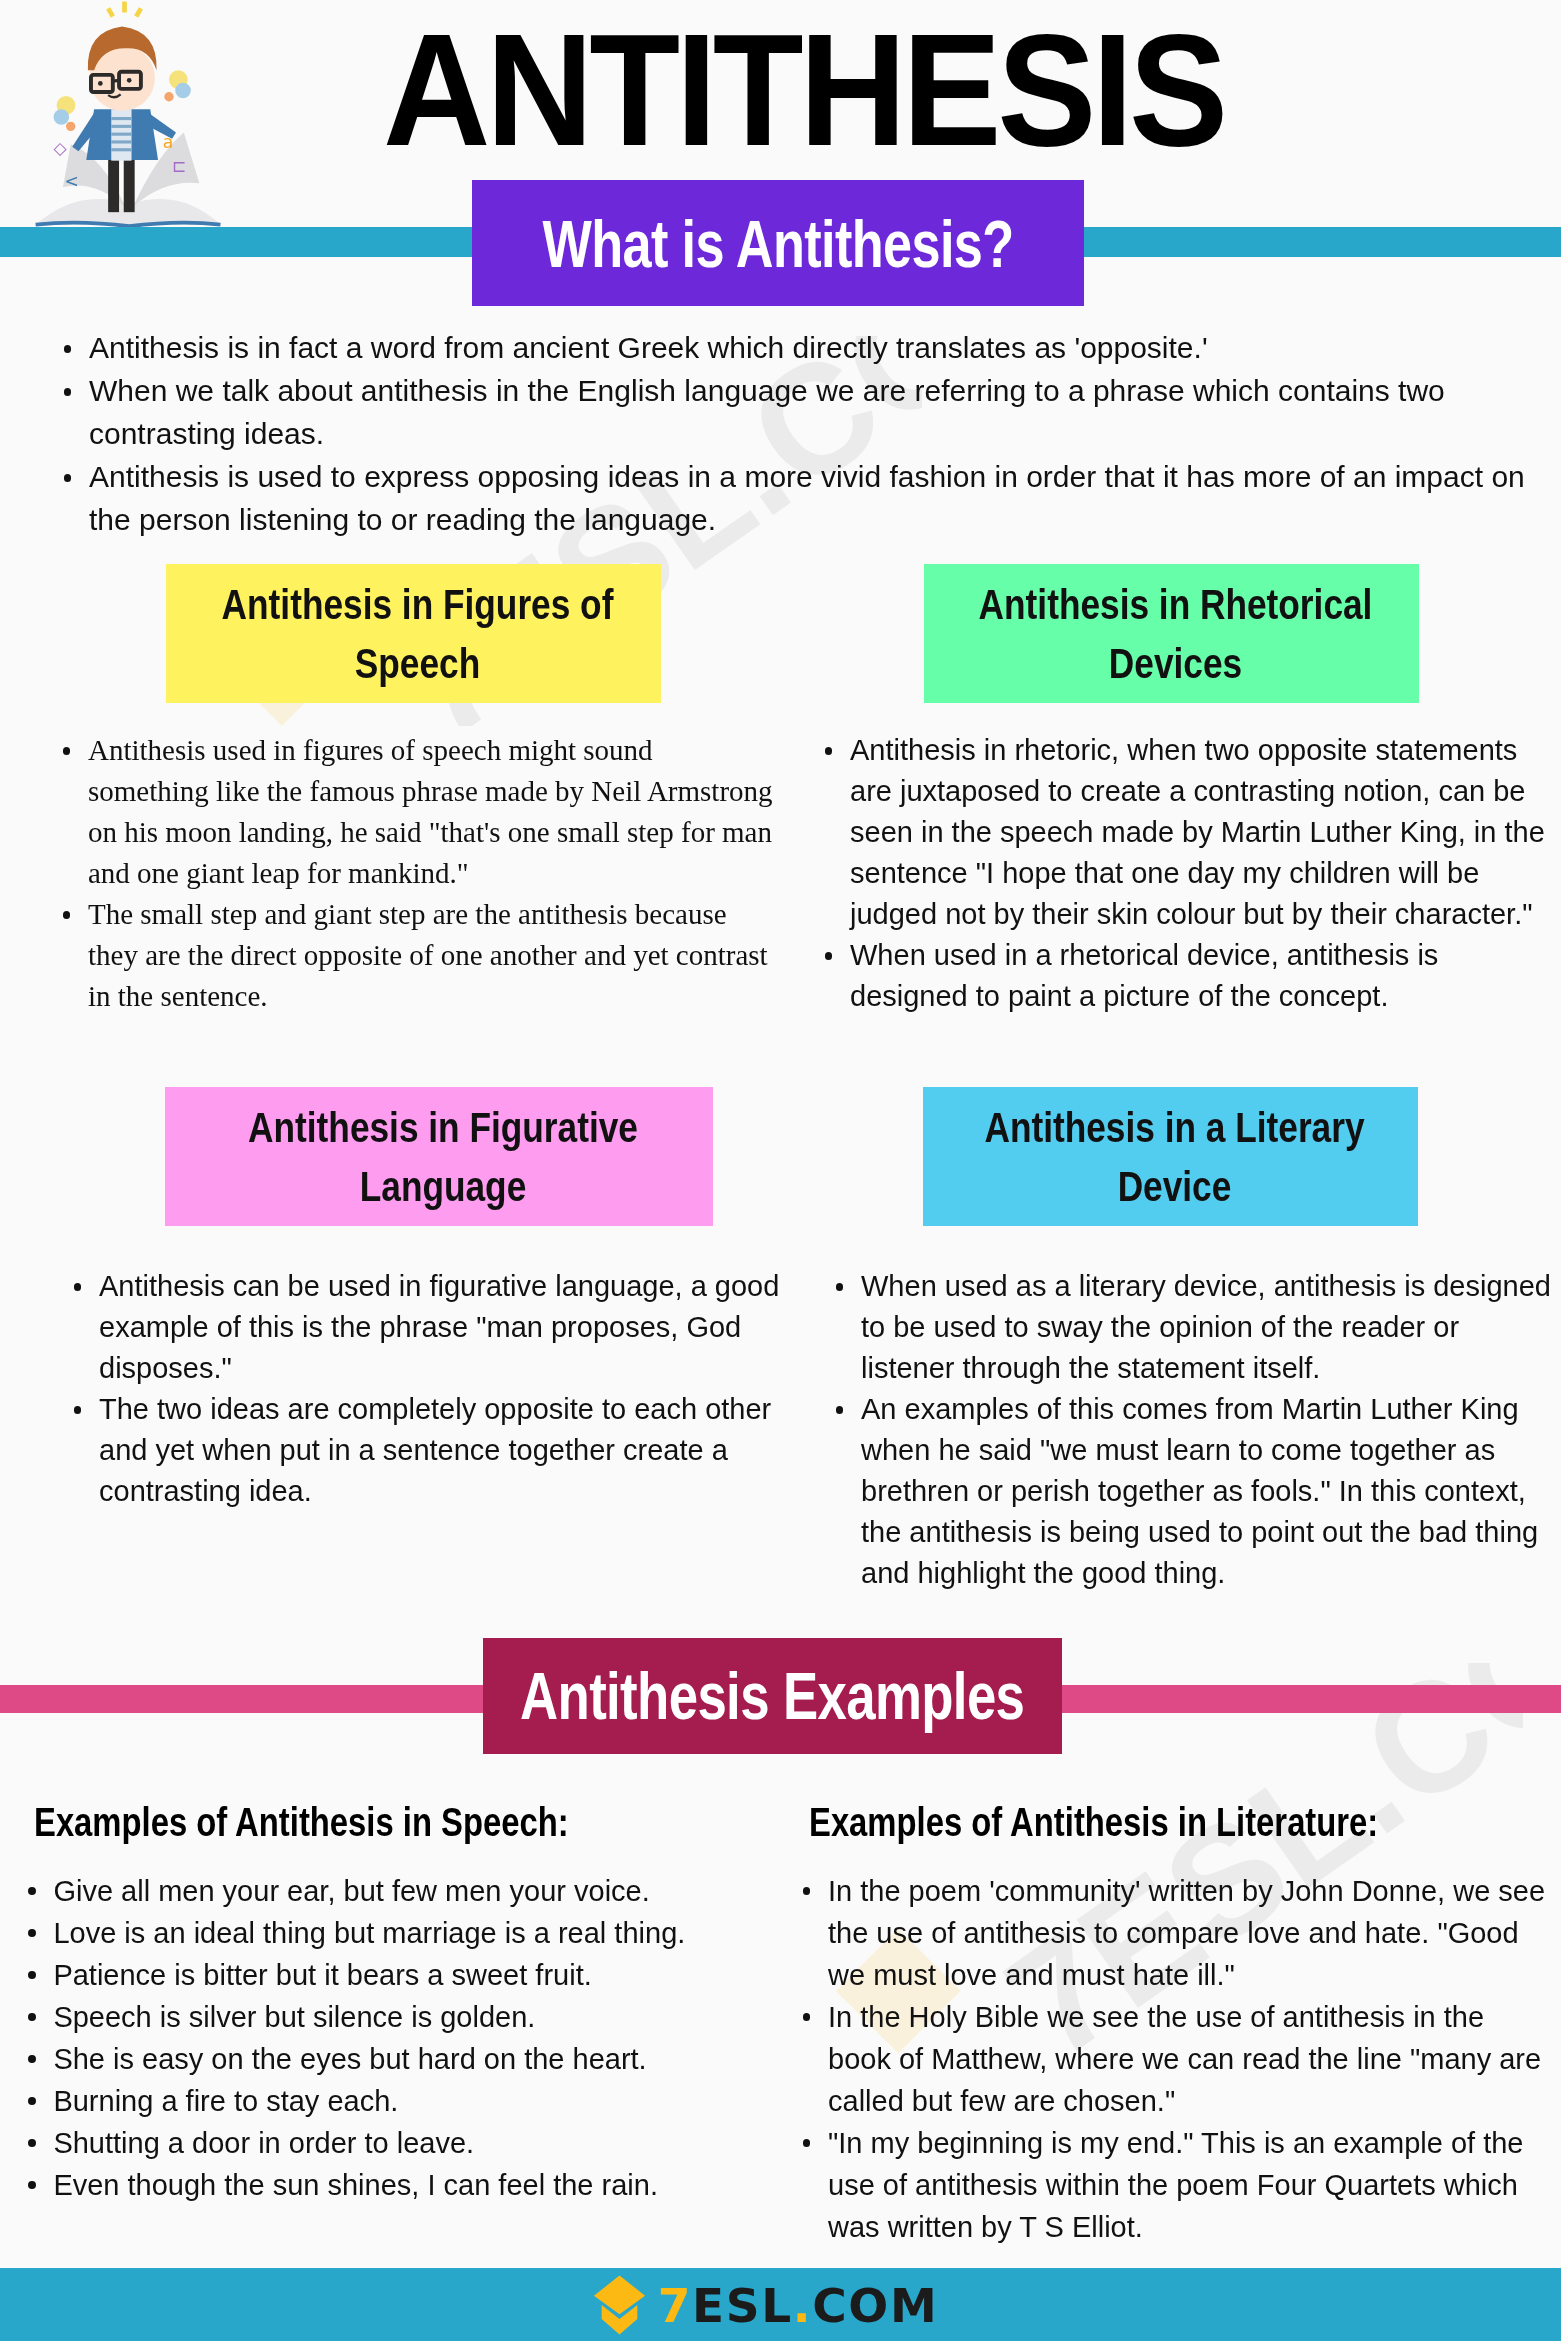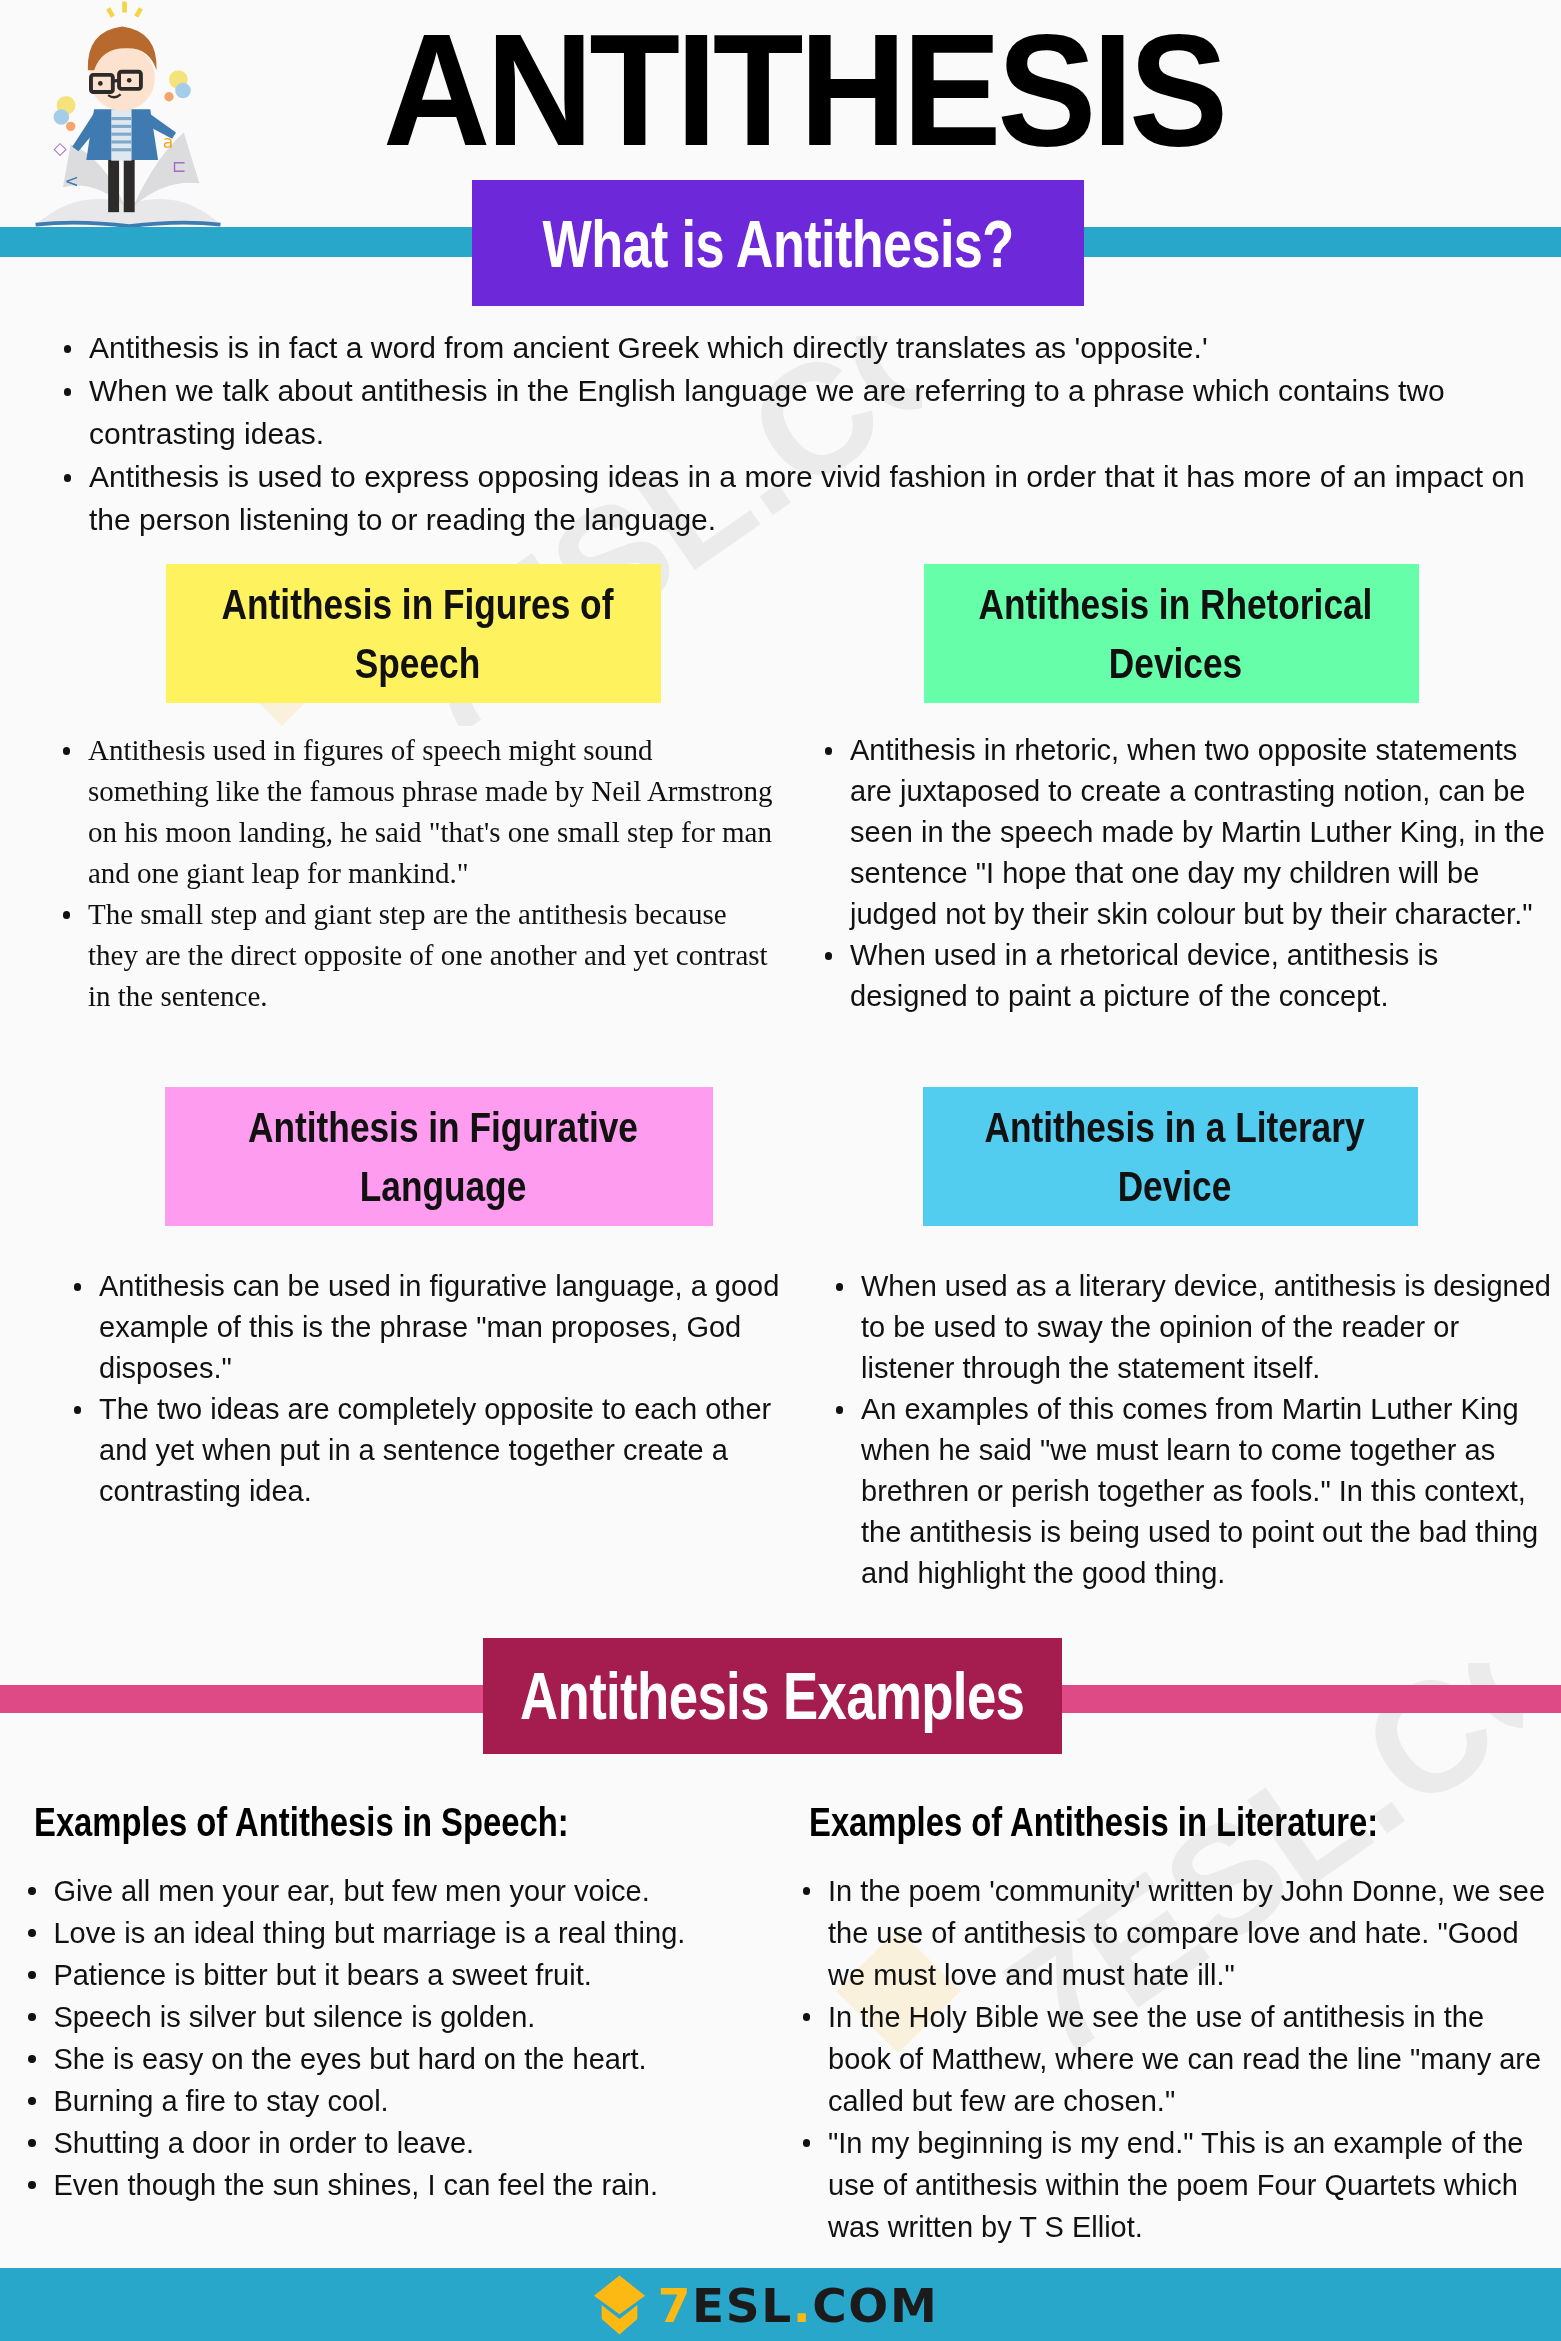--- a/index.html
+++ b/index.html
@@ -205,21 +205,21 @@
 
 <div class="abs ex-head ex-head-l">Examples of Antithesis in Speech:</div>
 <div class="abs ex-head ex-head-r">Examples of Antithesis in Literature:</div>
 
 <ul class="abs bullets ex-list ex-list-l">
   <li>Give all men your ear, but few men your voice.</li>
   <li>Love is an ideal thing but marriage is a real thing.</li>
   <li>Patience is bitter but it bears a sweet fruit.</li>
   <li>Speech is silver but silence is golden.</li>
   <li>She is easy on the eyes but hard on the heart.</li>
-  <li>Burning a fire to stay cool.</li>
+  <li>Burning a fire to stay each.</li>
   <li>Shutting a door in order to leave.</li>
   <li>Even though the sun shines, I can feel the rain.</li>
 </ul>
 <ul class="abs bullets ex-list ex-list-r">
   <li>In the poem 'community' written by John Donne, we see the use of antithesis to compare love and hate. "Good we must love and must hate ill."</li>
   <li>In the Holy Bible we see the use of antithesis in the book of Matthew, where we can read the line "many are called but few are chosen."</li>
   <li>"In my beginning is my end." This is an example of the use of antithesis within the poem Four Quartets which was written by T S Elliot.</li>
 </ul>
 
 <div class="abs footer">

